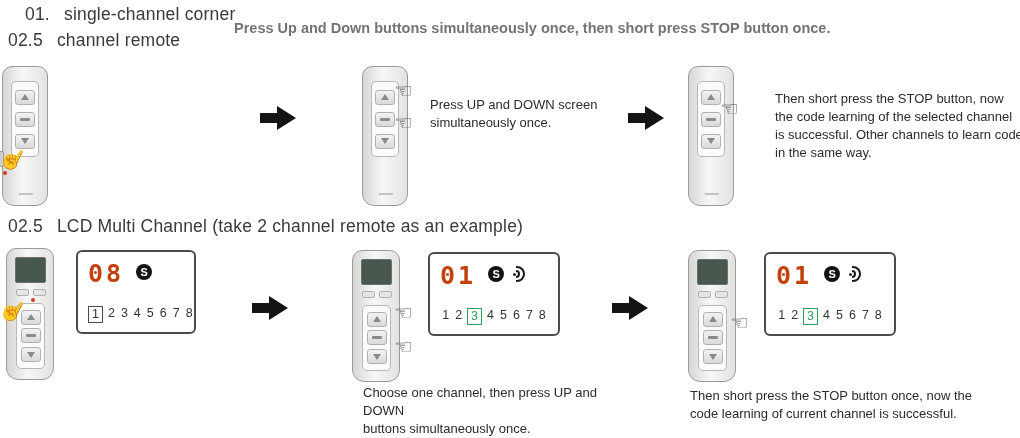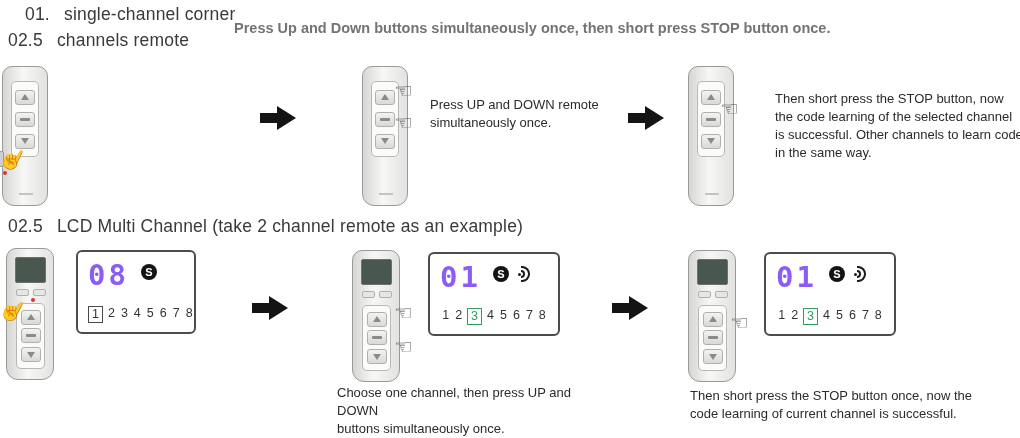--- a/index.html
+++ b/index.html
@@ -44,21 +44,21 @@
   .kbtns { position: absolute; left: 9px; top: 40px; width: 30px; display: flex; gap: 4px; }
   .kbtn { width: 13px; height: 7px; background: #e6e6e4; border: 1px solid #b0b0ae; border-radius: 2px; }
   .remote.lcd .panel { left: 9px; top: 54px; width: 29px; height: 66px; }
 
   
   .hand { position: absolute; font-size: 21px; color: #4a4a4a; line-height: 1; user-select: none; }
 
   
   .lcd-screen { position: absolute; height: 84px; background: #ffffff; border: 2px solid #4c4c4a; border-radius: 6px; }
   .lcd-top { display: flex; align-items: flex-start; padding: 9px 8px 0 10px; }
-  .lcd-channel { font-family: "DejaVu Sans Mono", monospace; font-weight: 700; font-size: 29px; letter-spacing: 3px; color: #8b5cf6; line-height: 1; }
+  .lcd-channel { font-family: "DejaVu Sans Mono", monospace; font-weight: 700; font-size: 25px; letter-spacing: 3px; color: #c2410c; line-height: 1; }
   .s-badge { display: inline-block; width: 16px; height: 16px; margin: 3px 0 0 12px; border-radius: 50%;
     background: #141414; color: #ffffff; font-size: 11px; font-weight: 700; text-align: center; line-height: 16px; }
   .sig { position: relative; display: inline-block; width: 18px; height: 18px; margin: 2px 0 0 10px; }
   .sig i { position: absolute; border: 2px solid #1a1a1a; border-left: none; border-radius: 0 12px 12px 0; }
   .sig .a1 { left: 2px; top: 5px; width: 4px; height: 8px; }
   .sig .a2 { left: 2px; top: 1px; width: 9px; height: 16px; }
   .sig .dot { position: absolute; left: -1px; top: 8px; width: 3px; height: 3px; background: #1a1a1a; border-radius: 50%; border: none; }
   .lcd-digits { position: absolute; left: 0; right: 0; bottom: 9px; display: flex; gap: 4px; font-size: 12.5px; color: #333; }
   .lcd-digits.left { padding-left: 10px; }
   .lcd-digits.center { justify-content: center; }
@@ -72,21 +72,21 @@
 <div class="page">
 
   <div class="heading h-s1">
     <span>01.</span>
     <span>single-channel corner</span>
   </div>
   <div class="inline-instruction">Press Up and Down buttons simultaneously once, then short press STOP button once.</div>
 
   <div class="heading h-s2">
     <span>02.5</span>
-    <span>channels remote</span>
+    <span>channel remote</span>
   </div>
 
   <div class="remote" style="left:2px; top:66px;">
     <div class="panel">
       <div class="rbtn">
           <span class="tri-up"></span>
         </div>
       <div class="rbtn">
           <span class="bar"></span>
         </div>
@@ -113,21 +113,21 @@
         </div>
       <div class="rbtn">
           <span class="tri-down"></span>
         </div>
     </div>
     <div class="brand-line"></div>
   </div>
   <span class="hand" style="left:394px; top:80px;">☜</span>
   <span class="hand" style="left:394px; top:112px;">☜</span>
 
-  <div class="step-text" style="left:430px; top:96px; width:210px;">Press UP and DOWN remote
+  <div class="step-text" style="left:430px; top:96px; width:210px;">Press UP and DOWN screen
 simultaneously once.</div>
 
   <div class="block-arrow" style="left:628px; top:106px;"></div>
 
   <div class="remote" style="left:688px; top:66px;">
     <div class="panel">
       <div class="rbtn">
           <span class="tri-up"></span>
         </div>
       <div class="rbtn">
@@ -228,21 +228,21 @@
       <span class="digit">2</span>
       <span class="digit boxed-green">3</span>
       <span class="digit">4</span>
       <span class="digit">5</span>
       <span class="digit">6</span>
       <span class="digit">7</span>
       <span class="digit">8</span>
     </div>
   </div>
 
-  <div class="step-text" style="left:337px; top:384px; width:250px;">Choose one channel, then press UP and DOWN
+  <div class="step-text" style="left:363px; top:384px; width:250px;">Choose one channel, then press UP and DOWN
 buttons simultaneously once.</div>
 
   <div class="block-arrow" style="left:612px; top:296px;"></div>
 
   <div class="remote lcd" style="left:688px; top:250px;">
     <div class="lcd-mini"></div>
     <div class="kbtns">
       <span class="kbtn"></span>
       <span class="kbtn"></span>
     </div>

